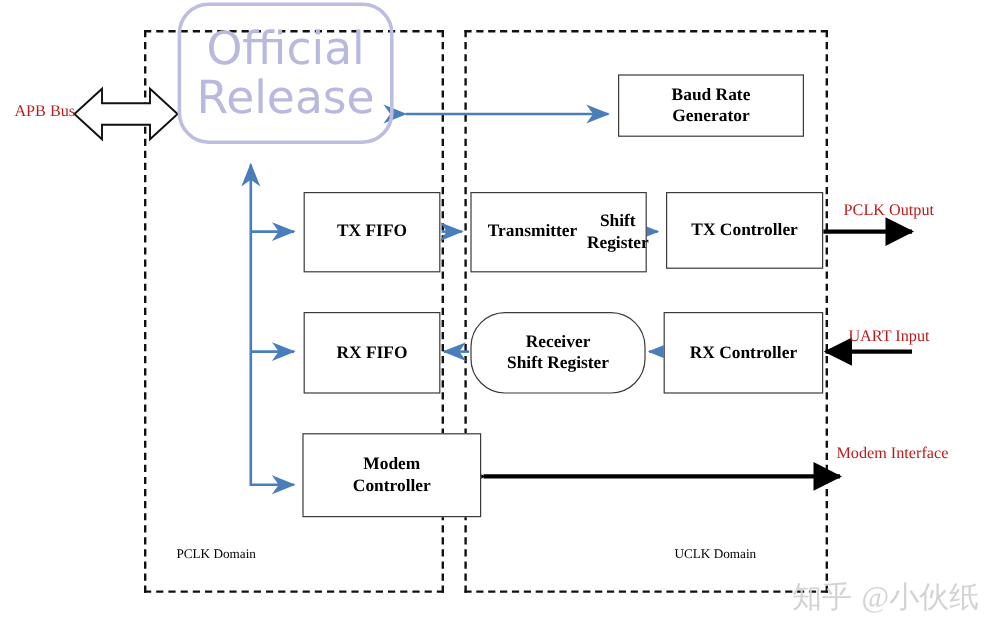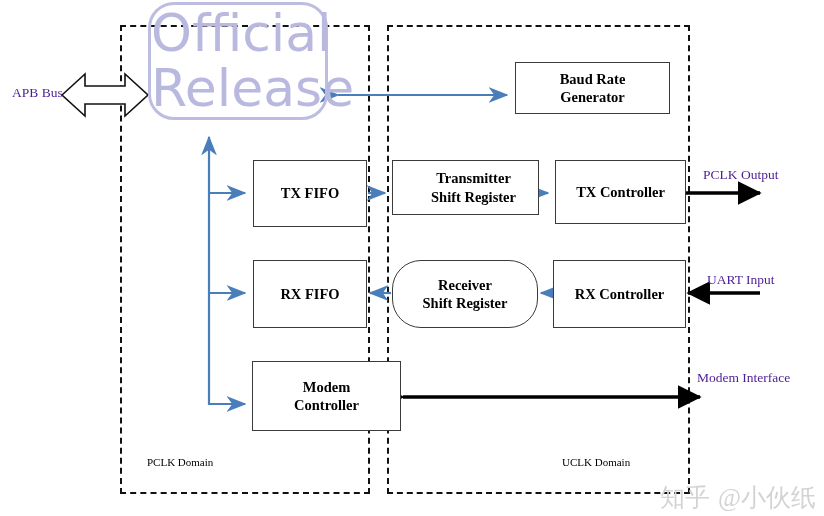--- a/index.html
+++ b/index.html
@@ -13,28 +13,28 @@
                 font-family:"Liberation Serif","DejaVu Serif",serif;}
 
   
   .block{position:absolute;box-sizing:border-box;border:1.6px solid #3a3a3a;background:#fff;
          display:flex;align-items:center;justify-content:center;text-align:center;
          font-weight:bold;font-size:14.5px;line-height:1.25;color:#000;
          font-family:"Liberation Serif","DejaVu Serif",serif;}
   .block span{display:block;padding:0 4px;}
 
   
-  .port-label{position:absolute;font-size:13.5px;color:#4c1d95;white-space:nowrap;
+  .port-label{position:absolute;font-size:13.5px;color:#b91c1c;white-space:nowrap;
               font-family:"Liberation Serif","DejaVu Serif",serif;}
 
   
   #wm-official{position:absolute;left:148px;top:2px;width:180px;height:118px;
       border:3px solid #bdbde2;border-radius:26px;box-sizing:border-box;
-      display:flex;flex-direction:column;align-items:flex-start;justify-content:center;
-      color:#b9b9df;font-size:52px;line-height:1.02;font-weight:400;
+      display:flex;flex-direction:column;align-items:center;justify-content:center;
+      color:#b9b9df;font-size:38px;line-height:1.02;font-weight:400;
       font-family:"DejaVu Sans","Liberation Sans",sans-serif;letter-spacing:0px;}
   #wm-official .l2{margin-top:2px;}
   #wm-zhihu{position:absolute;right:8px;bottom:2px;color:#d3d3d3;font-size:25px;
       white-space:nowrap;font-family:Liberation Serif, serif;}
   #wm-zhihu .uid{margin-left:8px;}
 
   svg.wires{position:absolute;left:0;top:0;width:824px;height:516px;overflow:visible;pointer-events:none;}
 </style>
 </head>
 <body>
@@ -102,21 +102,21 @@
 
   <div class="block" style="left:253px;top:260px;width:114px;height:68px;">
     <span>RX FIFO</span>
   </div>
 
   <div class="block" style="left:515px;top:62px;width:155px;height:52px;flex-direction:column;">
     <span>Baud Rate</span>
     <span>Generator</span>
   </div>
 
-  <div class="block" style="left:392px;top:160px;width:147px;height:55px;flex-direction:column;padding-left:16px;">
+  <div class="block" style="left:392px;top:160px;width:147px;height:67px;flex-direction:row;padding-left:16px;">
     <span>Transmitter</span>
     <span>Shift Register</span>
   </div>
 
   <div class="block" style="left:392px;top:260px;width:146px;height:68px;flex-direction:column;border-radius:29px;">
     <span>Receiver</span>
     <span>Shift Register</span>
   </div>
 
   <div class="block" style="left:555px;top:160px;width:131px;height:64px;">

